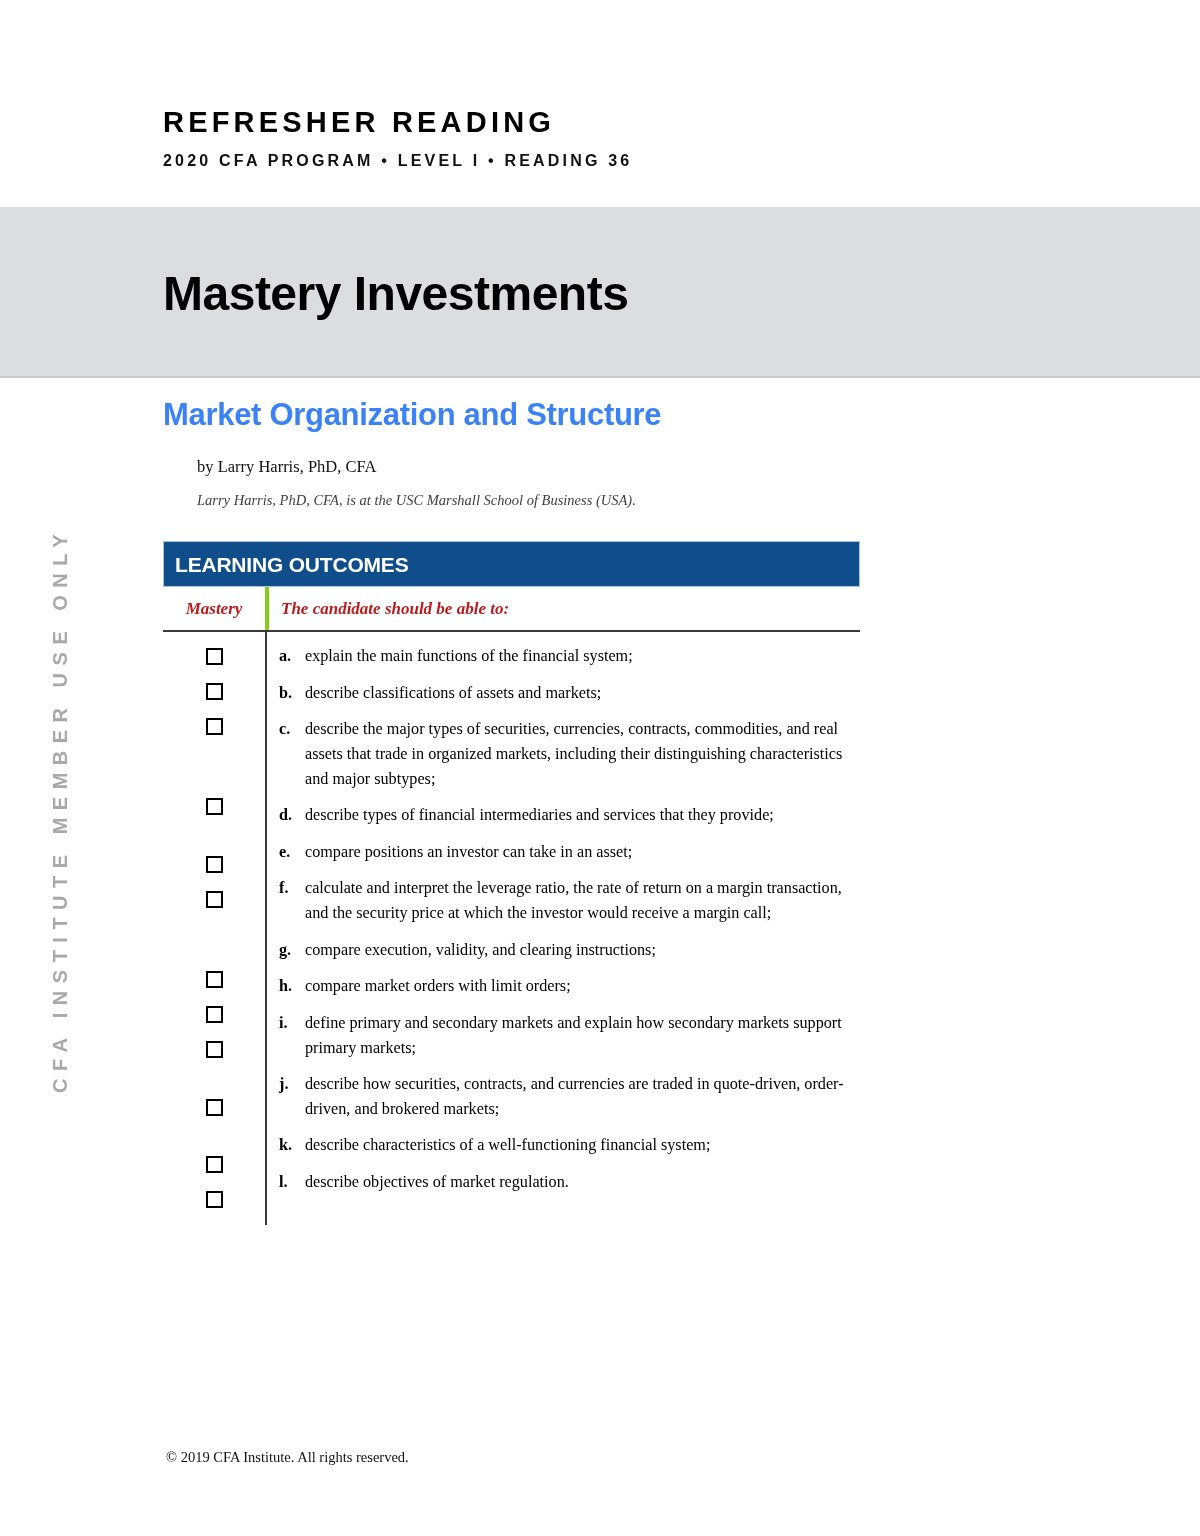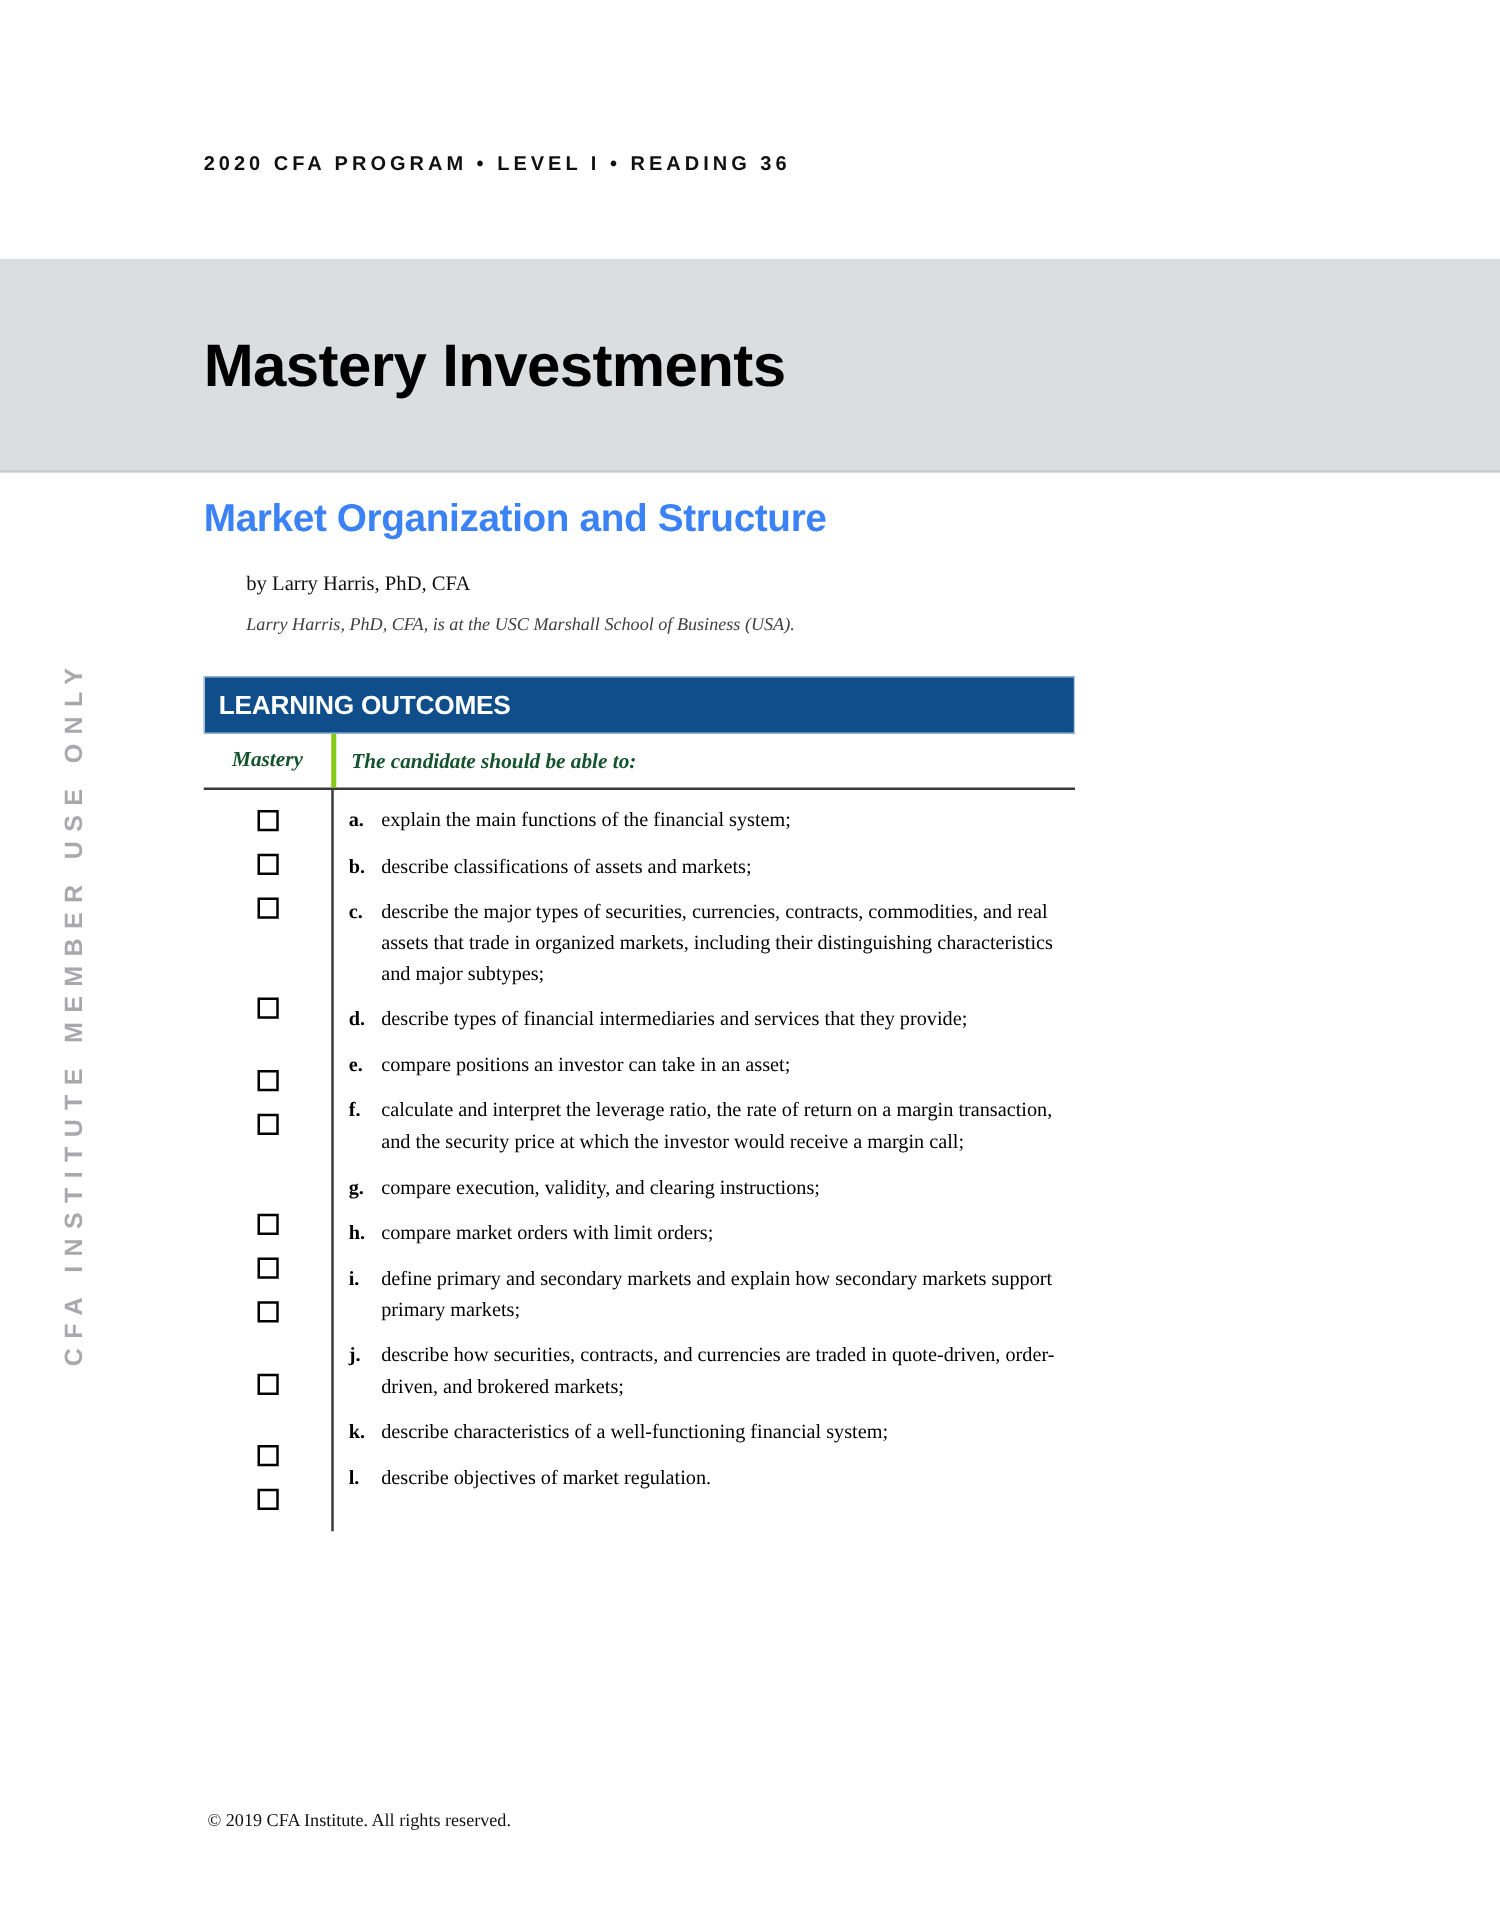--- a/index.html
+++ b/index.html
@@ -140,21 +140,21 @@
     box-sizing: border-box;
     height: 43px;
     display: flex;
     align-items: center;
   }
   .lo-head-text {
     font-family: "Liberation Serif", serif;
     font-style: italic;
     font-weight: bold;
     font-size: 17px;
-    color: #14532d;
+    color: #b91c1c;
     line-height: 1.0;
   }
   .lo-rule {
     height: 2px;
     background: #3a3a3a;
     width: 697px;
   }
 
   .lo-rows {
     display: flex;
@@ -234,20 +234,21 @@
     font-family: "Liberation Serif", serif;
     font-size: 14.5px;
     color: #111111;
     line-height: 1.0;
   }
 </style>
 </head>
 <body>
 
 <div class="rr-header">
+  <div class="rr-title">REFRESHER READING</div>
   <div class="rr-sub">2020 CFA PROGRAM • LEVEL I • READING 36</div>
 </div>
 
 <div class="grey-band"></div>
 <div class="band-title">Mastery Investments</div>
 
 <div class="reading-title">Market Organization and Structure</div>
 <div class="byline">by Larry Harris, PhD, CFA</div>
 <div class="affiliation">Larry Harris, PhD, CFA, is at the USC Marshall School of Business (USA).</div>
 

